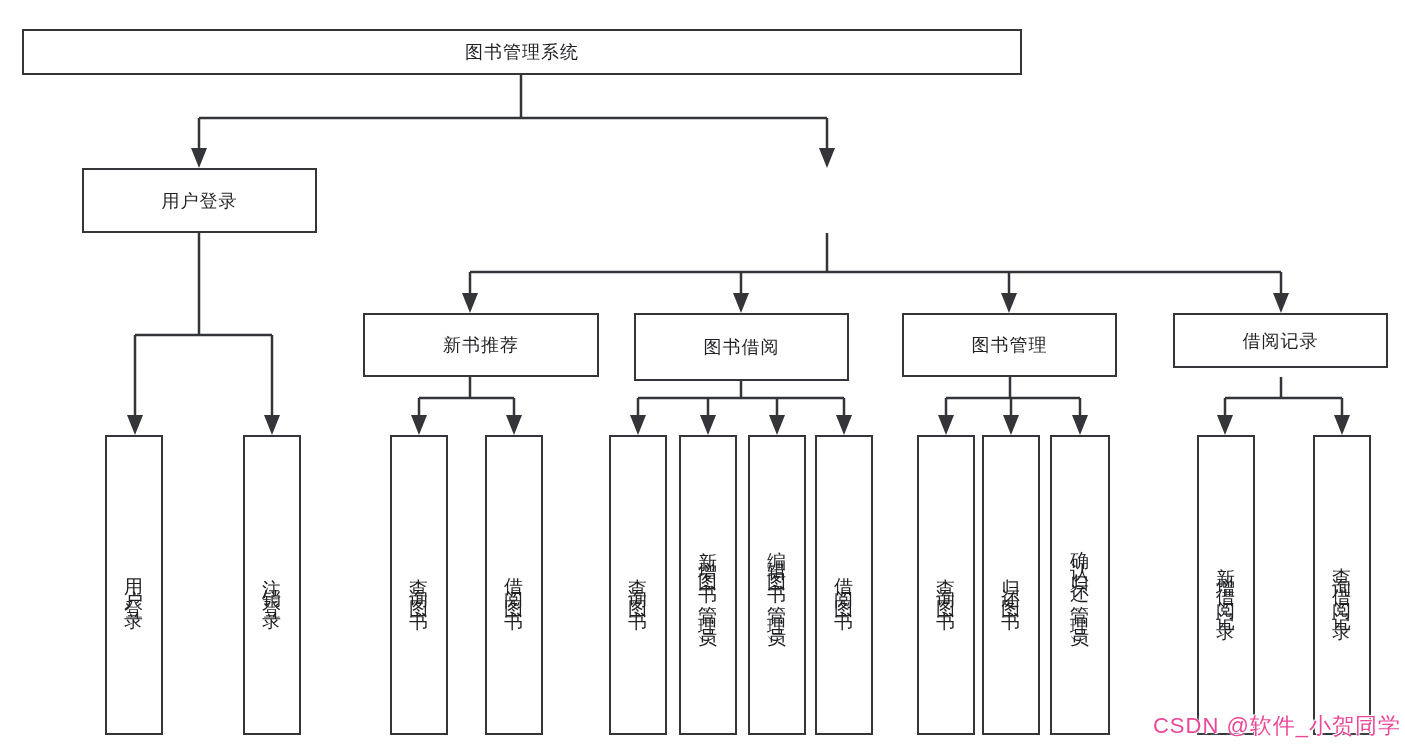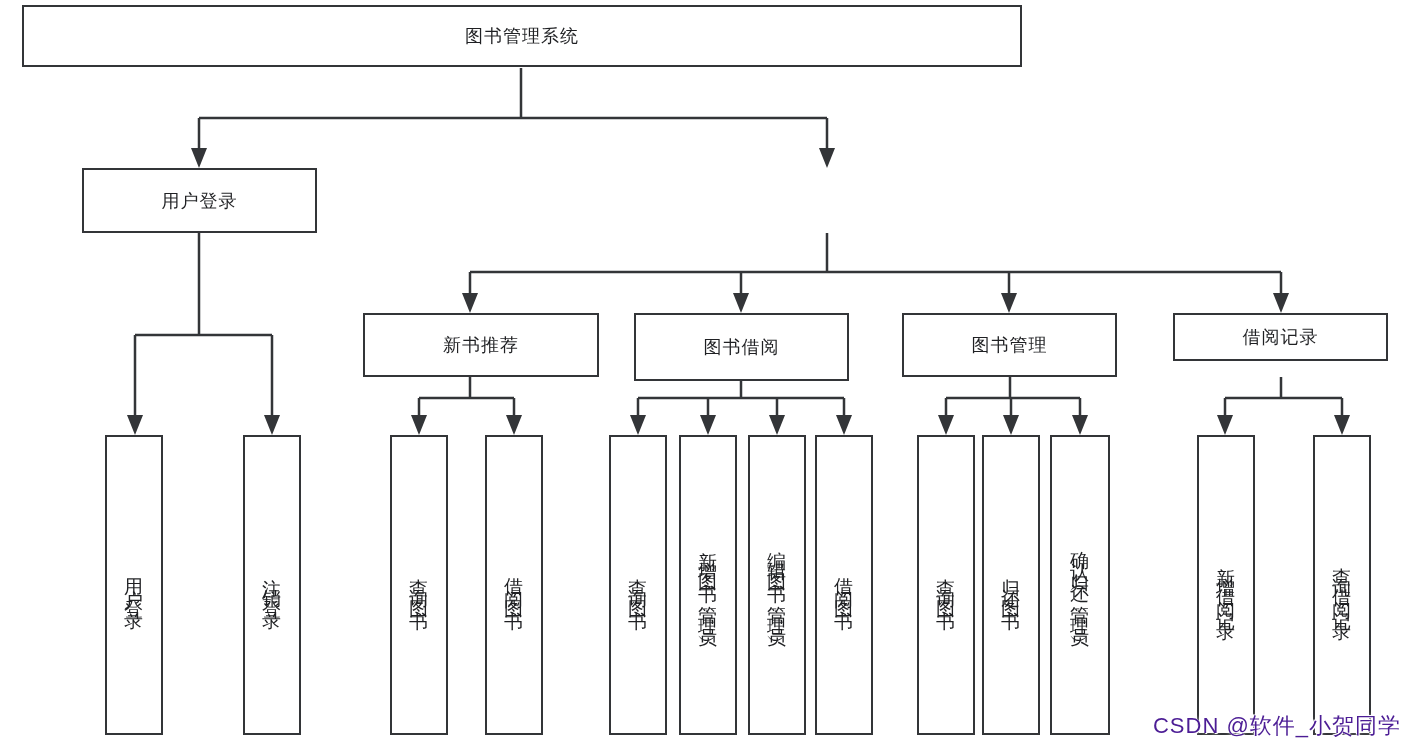--- a/index.html
+++ b/index.html
@@ -13,21 +13,21 @@
     border:2.5px solid #333538;color:#1f2023;font-size:18px;
     display:flex;align-items:center;justify-content:center;
     letter-spacing:1px;white-space:nowrap;z-index:2;
   }
   .node.v{
     writing-mode:vertical-rl;text-orientation:mixed;
     font-size:19px;letter-spacing:11px;line-height:1;
   }
   #watermark{
     position:absolute;right:4px;bottom:6px;z-index:5;
-    font-size:22px;color:#4c1d95;letter-spacing:1px;
+    font-size:22px;color:#ec4899;letter-spacing:1px;
     text-shadow:-1px -1px 0 #ffffff,1px 1px 0 #ffffff,0 0 4px #ffffff;
   }
 </style>
 </head>
 <body>
 
 <div id="stage">
 
   <svg id="wires" viewBox="0 0 1405 747" xmlns="http://www.w3.org/2000/svg">
     <g stroke="#333538" stroke-width="2.5" fill="none">
@@ -62,28 +62,28 @@
       <polygon points="769,415 785,415 777,435"></polygon>
       <polygon points="836,415 852,415 844,435"></polygon>
       <polygon points="938,415 954,415 946,435"></polygon>
       <polygon points="1003,415 1019,415 1011,435"></polygon>
       <polygon points="1072,415 1088,415 1080,435"></polygon>
       <polygon points="1217,415 1233,415 1225,435"></polygon>
       <polygon points="1334,415 1350,415 1342,435"></polygon>
     </g>
   </svg>
 
-  <div class="node" style="left:22px;top:5px;width:1000px;height:62px">图书管理系统</div>
+  <div class="node" style="left:22px;top:29px;width:1000px;height:46px">图书管理系统</div>
 
   <div class="node" style="left:82px;top:168px;width:235px;height:65px">用户登录</div>
 
   <div class="node" style="left:363px;top:313px;width:236px;height:64px">新书推荐</div>
   <div class="node" style="left:634px;top:313px;width:215px;height:68px">图书借阅</div>
   <div class="node" style="left:902px;top:313px;width:215px;height:64px">图书管理</div>
-  <div class="node" style="left:1173px;top:313px;width:215px;height:48px">借阅记录</div>
+  <div class="node" style="left:1173px;top:313px;width:215px;height:55px">借阅记录</div>
 
   <div class="node v" style="left:105px;top:435px;width:58px;height:300px">用户登录</div>
   <div class="node v" style="left:243px;top:435px;width:58px;height:300px">注销登录</div>
 
   <div class="node v" style="left:390px;top:435px;width:58px;height:300px">查询图书</div>
   <div class="node v" style="left:485px;top:435px;width:58px;height:300px">借阅图书</div>
 
   <div class="node v" style="left:609px;top:435px;width:58px;height:300px">查询图书</div>
   <div class="node v" style="left:679px;top:435px;width:58px;height:300px">新增图书（管理员）</div>
   <div class="node v" style="left:748px;top:435px;width:58px;height:300px">编辑图书（管理员）</div>

